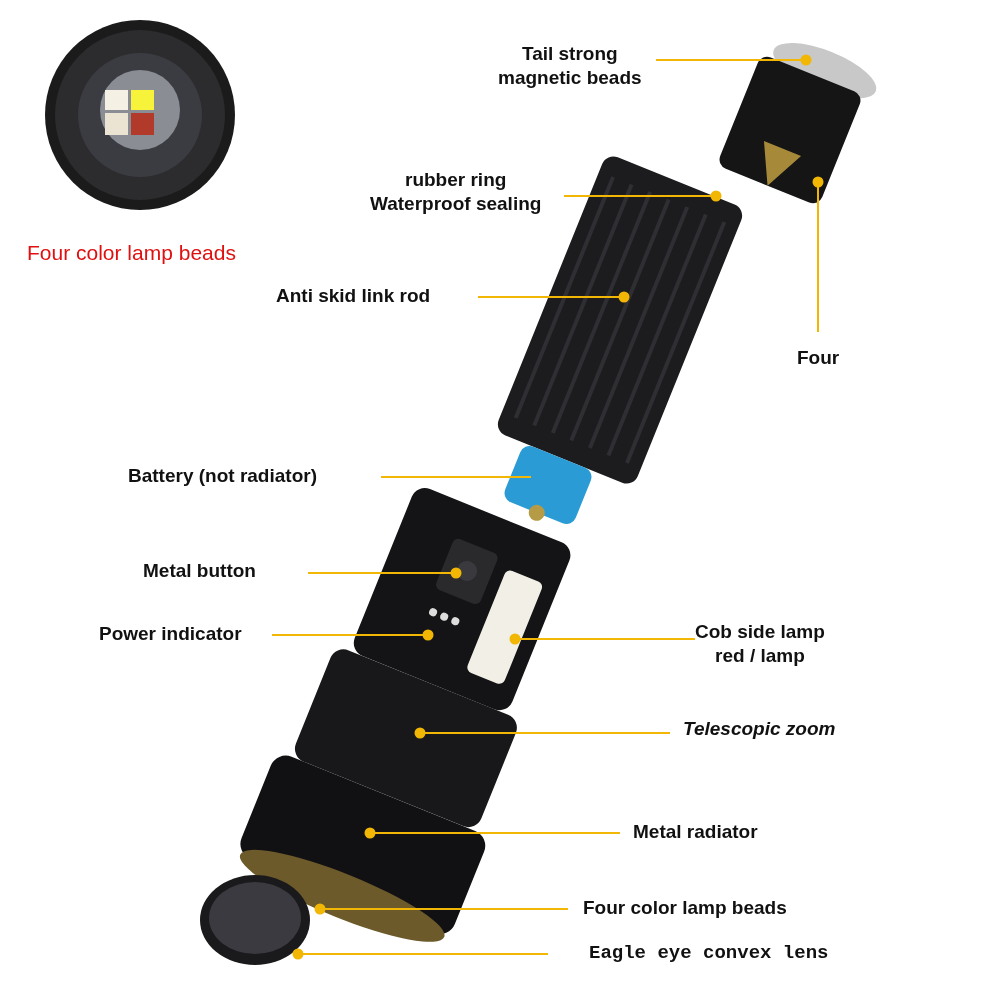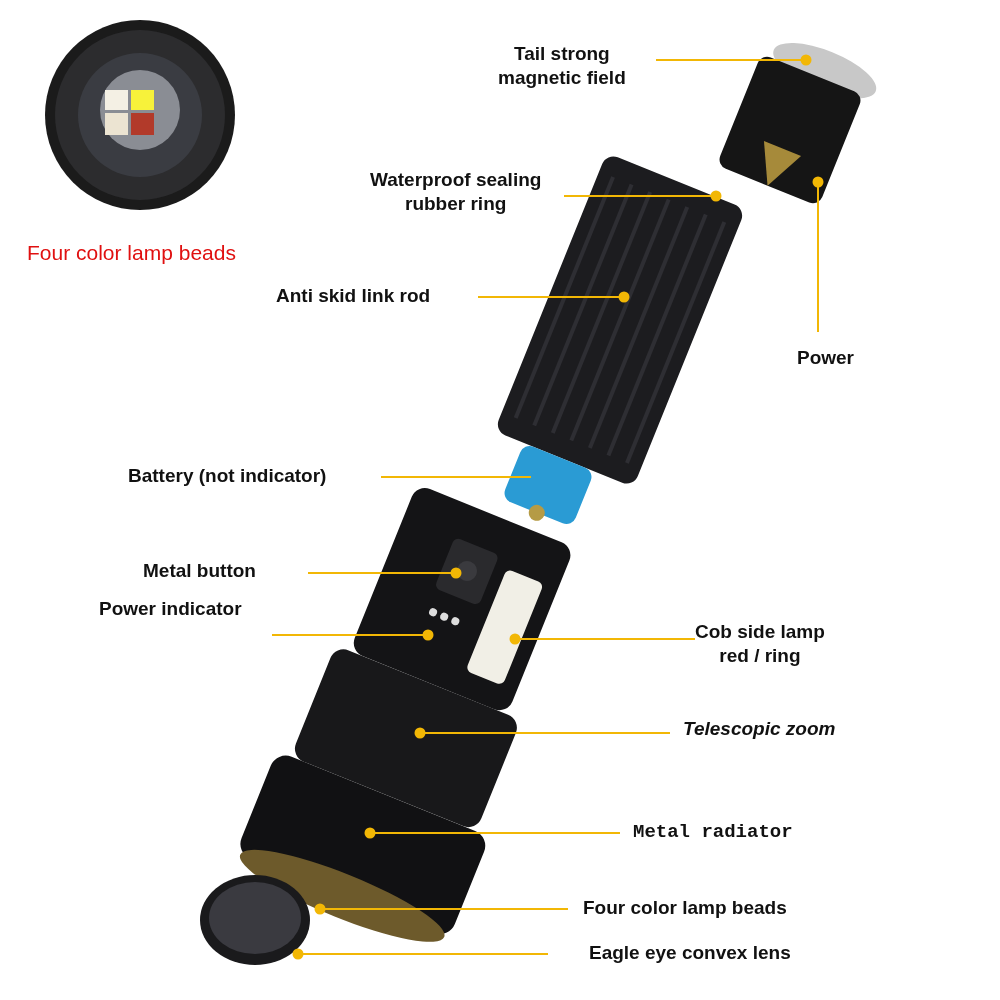--- a/index.html
+++ b/index.html
@@ -66,65 +66,65 @@
   </g>
 
   <ellipse cx="255" cy="920" rx="55" ry="45" fill="#1a1a1c"></ellipse>
   <ellipse cx="255" cy="918" rx="46" ry="36" fill="#3a3a40"></ellipse>
 </svg>
 
 <div class="label red" style="left:27px;top:241px;">Four color lamp beads</div>
 
 <div class="label center" style="left:498px;top:42px;">
   <div>Tail strong</div>
-  <div>magnetic field</div>
+  <div>magnetic beads</div>
 </div>
 <div class="line" style="left:656px;top:59px;width:150px;"></div>
 <div class="dot" style="left:806px;top:60px;"></div>
 
 <div class="label center" style="left:370px;top:168px;">
+  <div>rubber ring</div>
   <div>Waterproof sealing</div>
-  <div>rubber ring</div>
 </div>
 <div class="line" style="left:564px;top:195px;width:152px;"></div>
 <div class="dot" style="left:716px;top:196px;"></div>
 
 <div class="label" style="left:276px;top:284px;text-align:right;">Anti skid link rod</div>
 <div class="line" style="left:478px;top:296px;width:146px;"></div>
 <div class="dot" style="left:624px;top:297px;"></div>
 
 <div class="dot" style="left:818px;top:182px;"></div>
 <div class="vline" style="left:817px;top:182px;height:150px;"></div>
-<div class="label" style="left:797px;top:346px;">Power</div>
+<div class="label" style="left:797px;top:346px;">Four</div>
 
-<div class="label" style="left:128px;top:464px;">Battery (not indicator)</div>
+<div class="label" style="left:128px;top:464px;">Battery (not radiator)</div>
 <div class="line" style="left:381px;top:476px;width:150px;"></div>
 
 <div class="label" style="left:143px;top:559px;">Metal button</div>
 <div class="line" style="left:308px;top:572px;width:148px;"></div>
 <div class="dot" style="left:456px;top:573px;"></div>
 
-<div class="label" style="left:99px;top:597px;text-align:right;">Power indicator</div>
+<div class="label" style="left:99px;top:622px;text-align:right;">Power indicator</div>
 <div class="line" style="left:272px;top:634px;width:156px;"></div>
 <div class="dot" style="left:428px;top:635px;"></div>
 
 <div class="label center" style="left:695px;top:614px;margin-top:6px;">
   <div>Cob side lamp</div>
-  <div>red / ring</div>
+  <div>red / lamp</div>
 </div>
 <div class="line" style="left:515px;top:638px;width:180px;"></div>
 <div class="dot" style="left:515px;top:639px;"></div>
 
 <div class="label" style="left:683px;top:717px;font-style:italic;">Telescopic zoom</div>
 <div class="line" style="left:420px;top:732px;width:250px;"></div>
 <div class="dot" style="left:420px;top:733px;"></div>
 
-<div class="label" style="left:633px;top:820px;font-family:Liberation Mono, monospace;">Metal radiator</div>
+<div class="label" style="left:633px;top:820px;">Metal radiator</div>
 <div class="line" style="left:370px;top:832px;width:250px;"></div>
 <div class="dot" style="left:370px;top:833px;"></div>
 
 <div class="label" style="left:583px;top:896px;">Four color lamp beads</div>
 <div class="line" style="left:320px;top:908px;width:248px;"></div>
 <div class="dot" style="left:320px;top:909px;"></div>
 
-<div class="label" style="left:589px;top:941px;">Eagle eye convex lens</div>
+<div class="label" style="left:589px;top:941px;font-family:Liberation Mono, monospace;">Eagle eye convex lens</div>
 <div class="line" style="left:298px;top:953px;width:250px;"></div>
 <div class="dot" style="left:298px;top:954px;"></div>
 
 </body></html>

